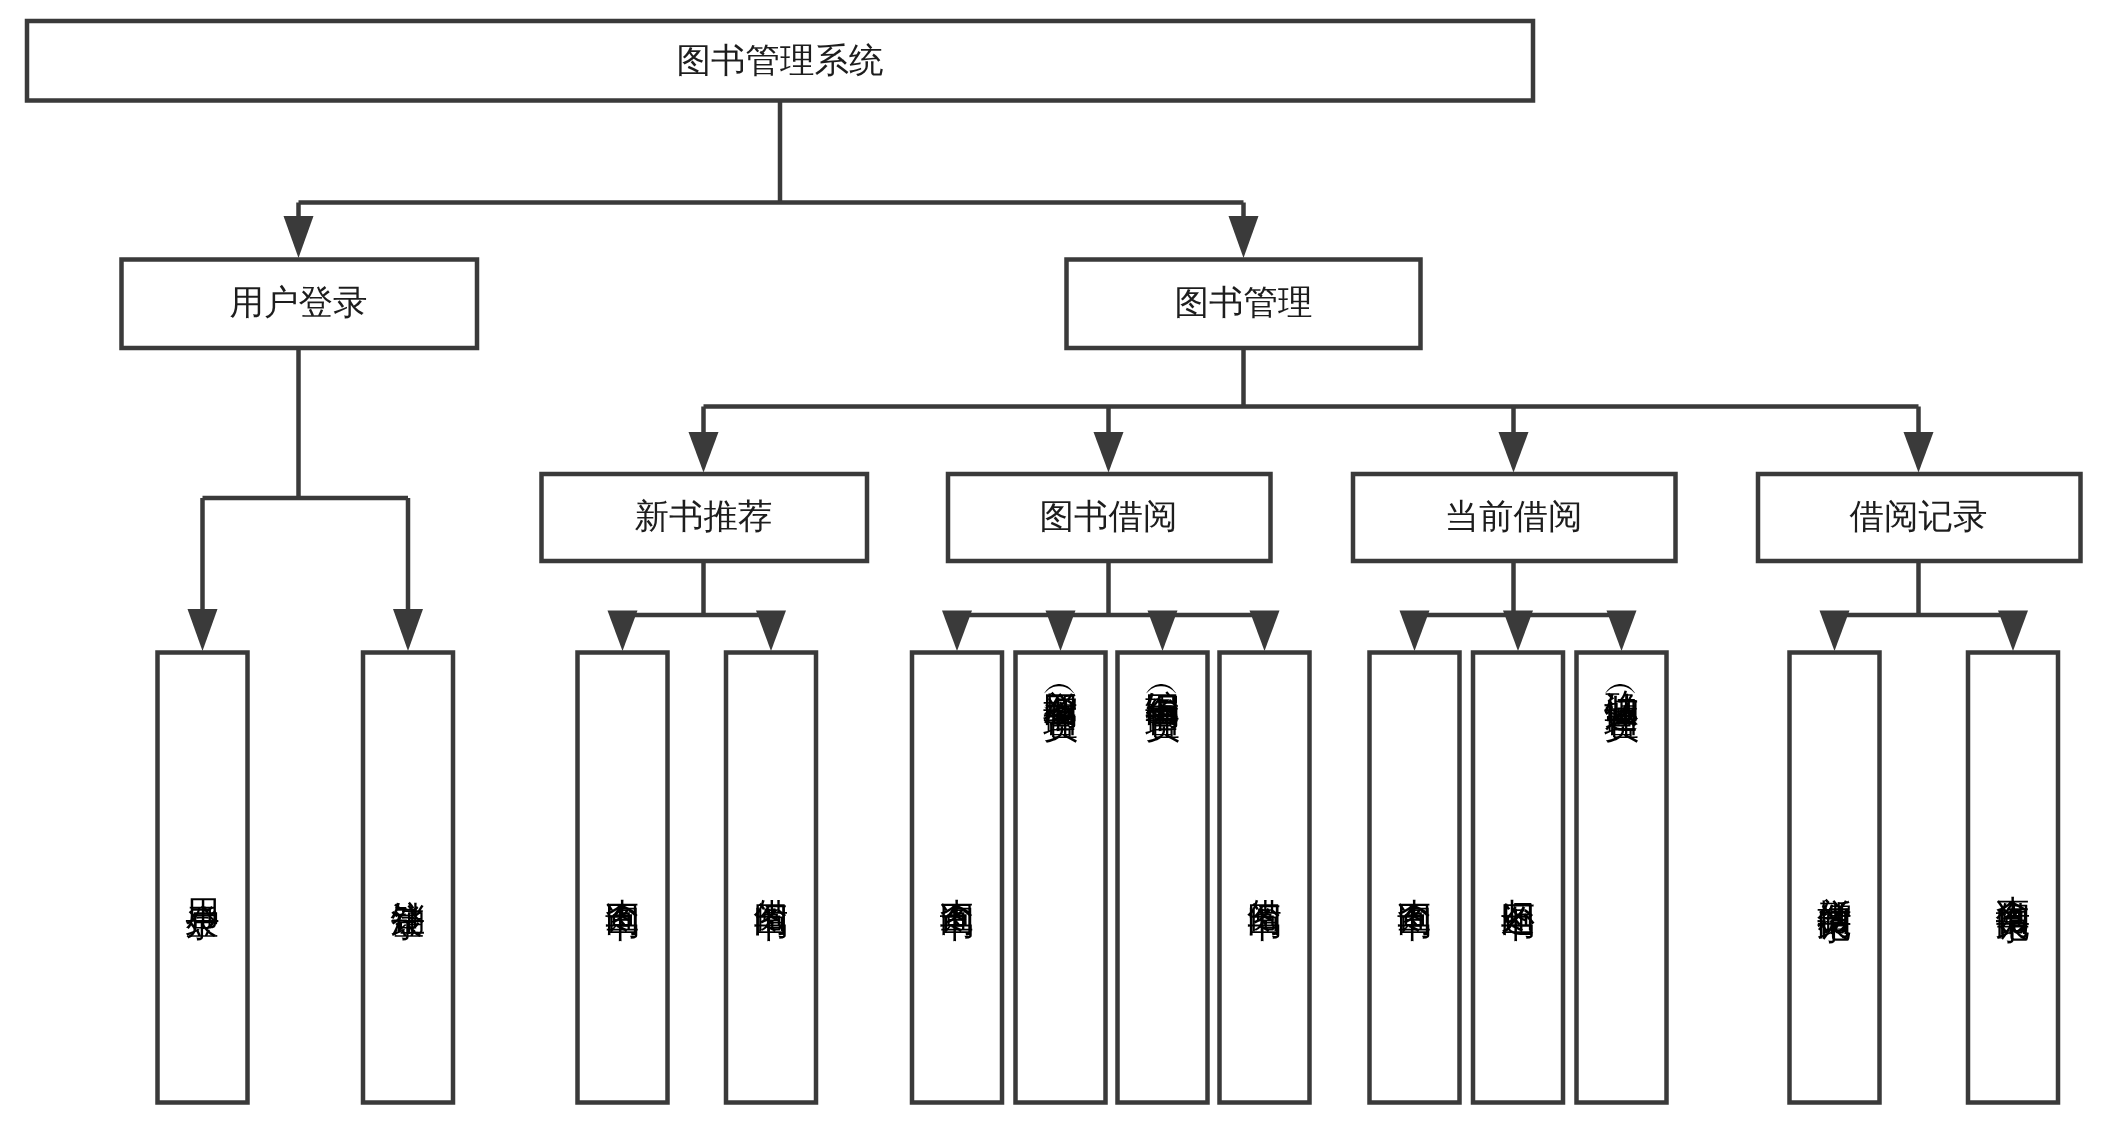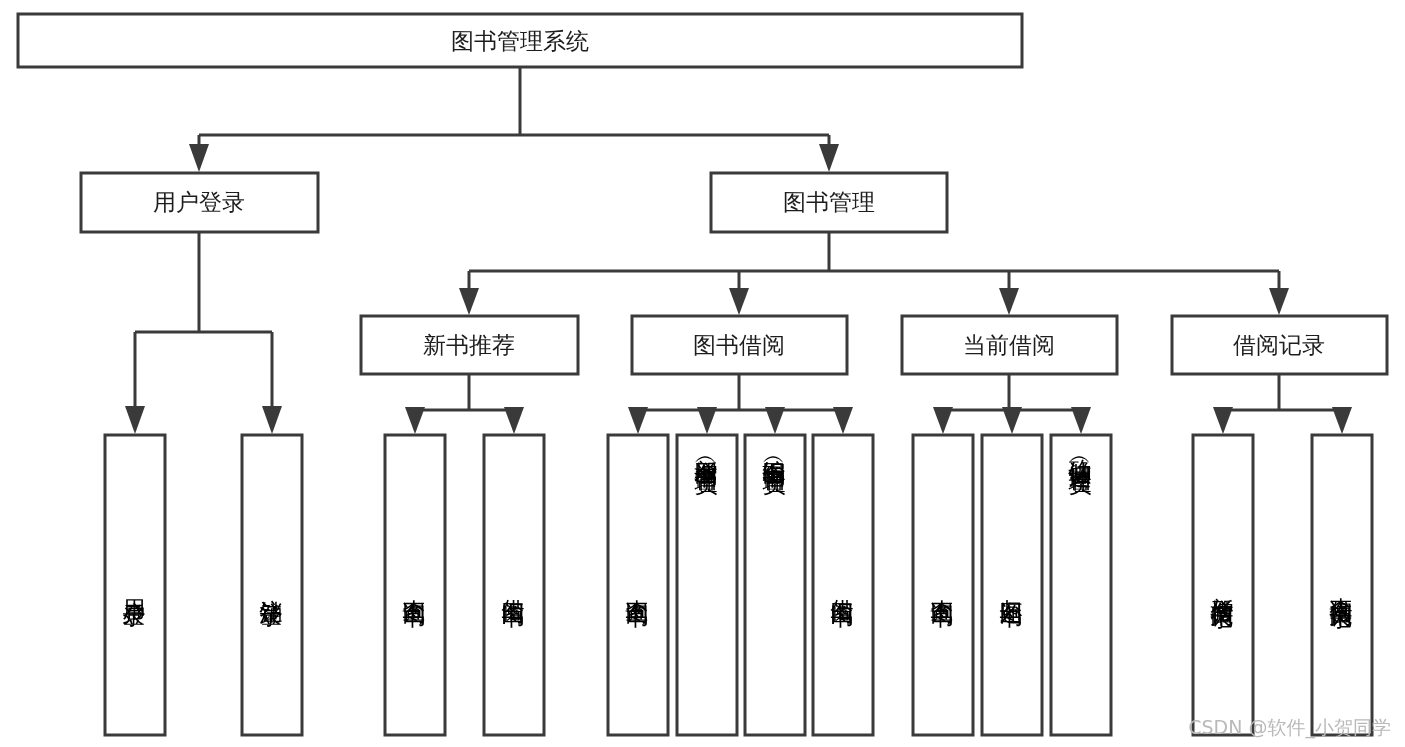--- a/index.html
+++ b/index.html
@@ -299,15 +299,14 @@
       <rect class="node-box" x="1312" y="435" width="60" height="300"></rect>
       <foreignObject x="1312" y="435" width="60" height="300">
         <div xmlns="http://www.w3.org/1999/xhtml" style="width:60px;height:300px;display:flex;align-items:center;justify-content:center;">
           <span class="node-label-v">查询借阅记录</span>
         </div>
       </foreignObject>
     </g>
 
   </svg>
 
-  <div class="watermark">CSDN @软件_小贺同学</div>
 
 </div>
 
 </body></html>

